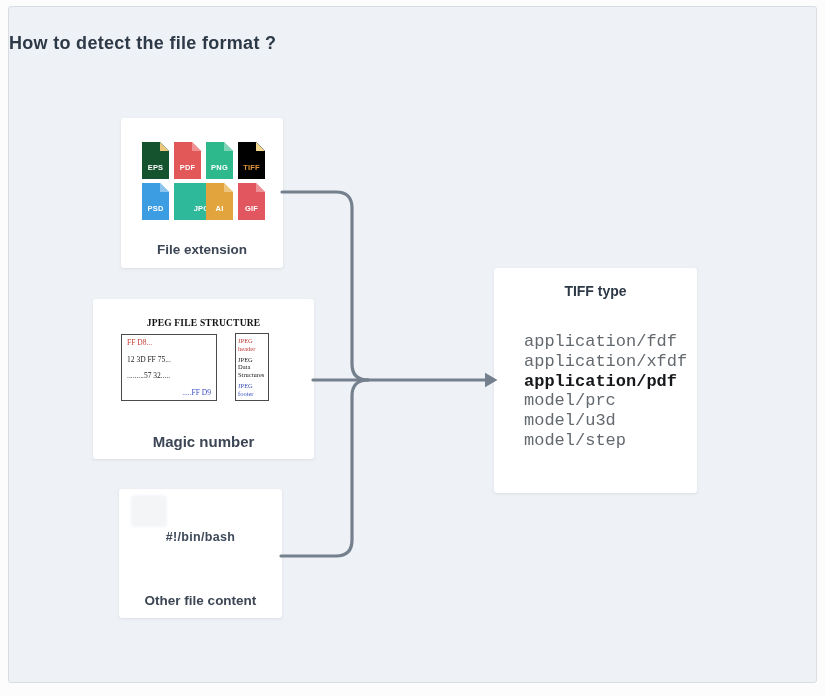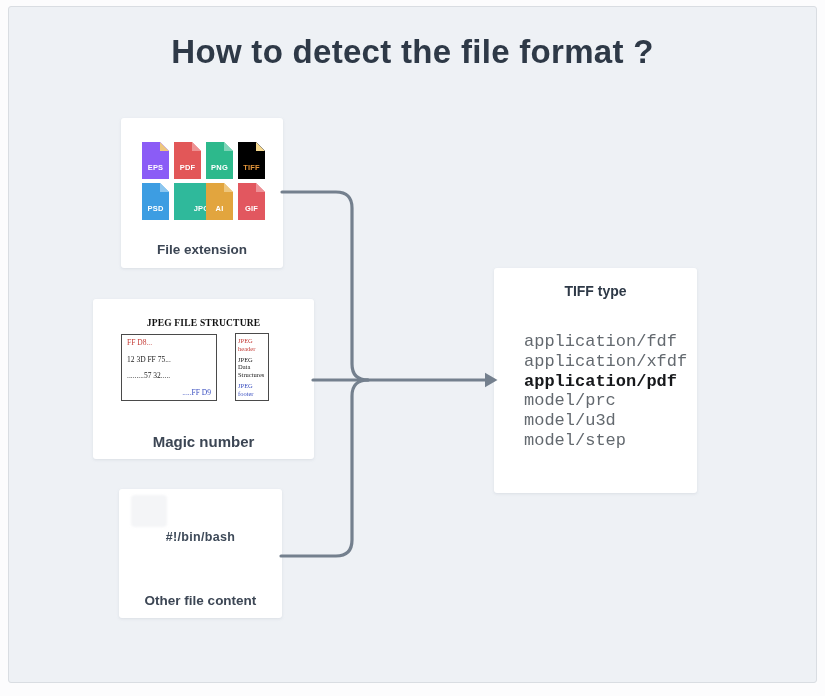--- a/index.html
+++ b/index.html
@@ -16,22 +16,22 @@
     left: 8px; top: 6px;
     width: 807px; height: 675px;
     background: #eef1f5;
     border: 1px solid #d9dde2;
     border-radius: 3px;
   }
   .main-title {
     position: absolute;
     left: 0; top: 26px;
     width: 100%;
-    text-align: center;
-    font-size: 33px;
+    text-align: left;
+    font-size: 18px;
     font-weight: 600;
     letter-spacing: 0.3px;
     color: #2e3947;
   }
   .card {
     position: absolute;
     background: #ffffff;
     border-radius: 3px;
     box-shadow: 0 1px 3px rgba(150,160,175,0.22);
   }
@@ -177,21 +177,21 @@
 </style>
 </head>
 <body>
 
 <div class="page" style="background: rgb(252, 252, 253);">
   <div class="panel" style="background: rgb(238, 241, 245); border-color: rgb(217, 221, 226);">
     <div class="main-title" style="color: rgb(46, 57, 71);">How to detect the file format ?</div>
 
     <div class="card" id="card-ext">
       <div class="icons-grid">
-          <div class="ficon" style="background: #8b5cf6;">
+          <div class="ficon" style="background: #14532d;">
             <span class="fold" style="background: rgb(238, 199, 126);"></span>
             <span class="flabel" style="color: rgb(255, 255, 255);">EPS</span>
           </div>
           <div class="ficon" style="background: rgb(226, 87, 88);">
             <span class="fold" style="background: rgb(238, 146, 147);"></span>
             <span class="flabel" style="color: rgb(255, 255, 255);">PDF</span>
           </div>
           <div class="ficon" style="background: rgb(45, 185, 140);">
             <span class="fold" style="background: rgb(127, 212, 184);"></span>
             <span class="flabel" style="color: rgb(255, 255, 255);">PNG</span>

